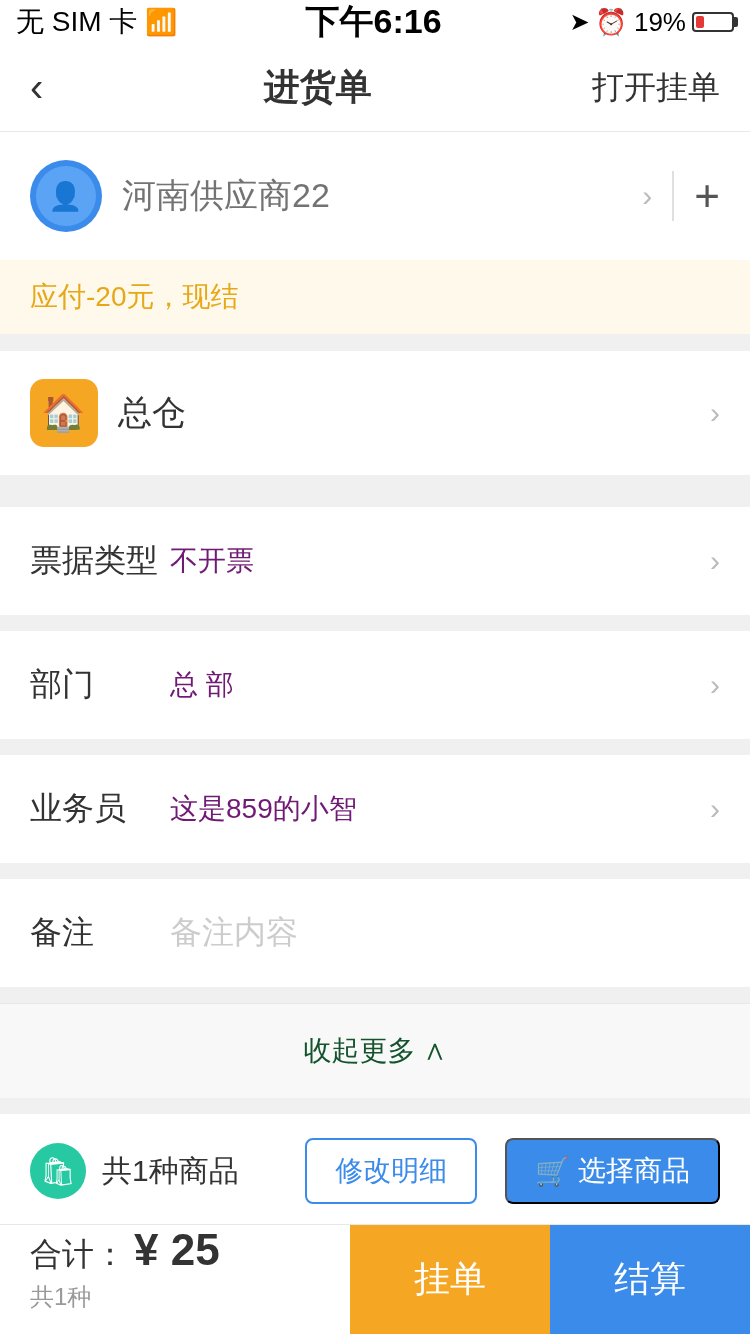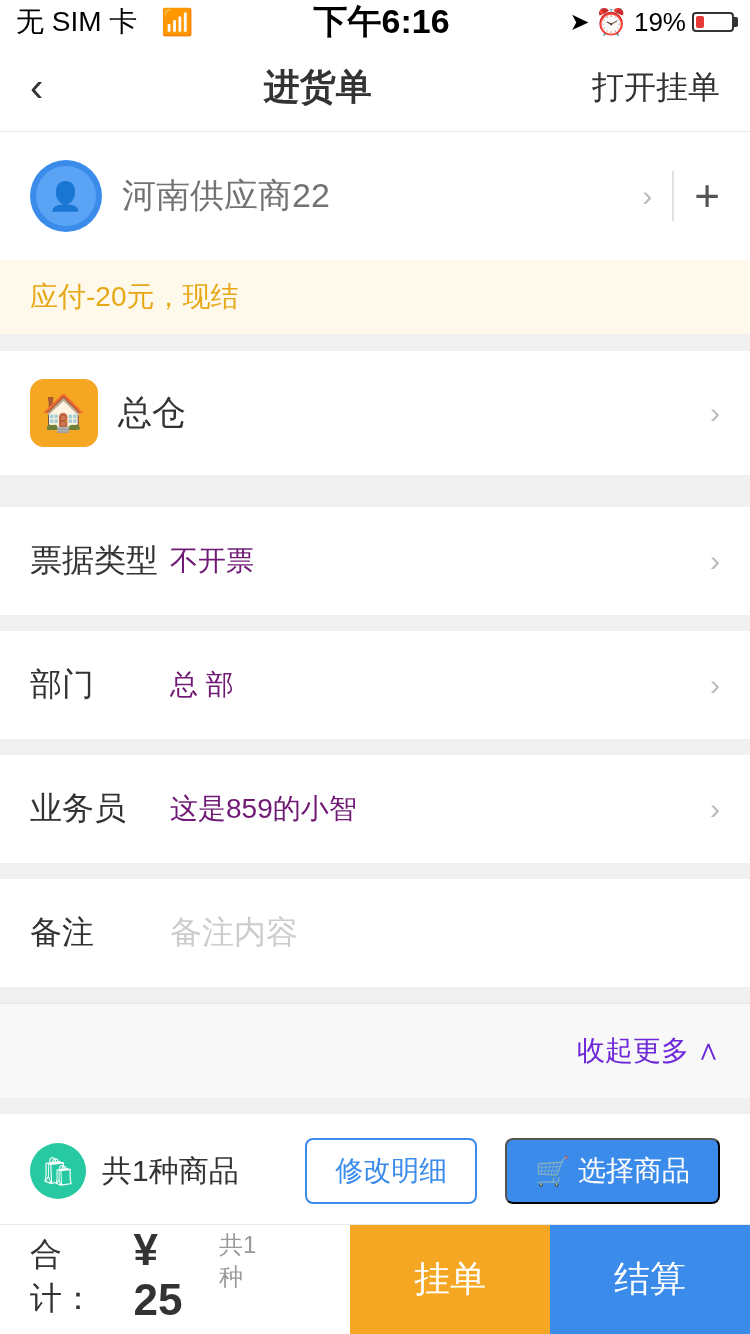--- a/index.html
+++ b/index.html
@@ -17,21 +17,21 @@
     .status-bar {
       background: #fff;
       height: 44px;
       display: flex;
       align-items: center;
       justify-content: space-between;
       padding: 0 16px;
       font-size: 28px;
       font-weight: 500;
     }
-    .status-bar-left { display: flex; align-items: center; gap: 24px; }
+    .status-bar-left { display: flex; align-items: center; gap: 8px; }
     .status-bar-center { font-size: 34px; font-weight: 600; }
     .status-bar-right { display: flex; align-items: center; gap: 6px; font-size: 26px; }
     .battery-icon {
       width: 42px; height: 20px; border: 2px solid #333; border-radius: 4px; position: relative; display: inline-block;
     }
     .battery-icon::after {
       content: '';
       position: absolute; right: -6px; top: 50%; transform: translateY(-50%);
       width: 4px; height: 10px; background: #333; border-radius: 0 2px 2px 0;
     }
@@ -121,23 +121,23 @@
       border-top: 16px solid #f0f0f0;
     }
     .form-label { font-size: 32px; color: #333; width: 140px; flex-shrink: 0; }
     .form-value { flex: 1; font-size: 28px; color: #701a75; }
     .form-placeholder { flex: 1; font-size: 32px; color: #ccc; }
 
     
     .collapse-bar {
       background: #f8f8f8;
       padding: 28px 30px;
-      text-align: right;
+      text-align: center;
       font-size: 28px;
-      color: #6d28d9;
+      color: #14532d;
       border-top: 1px solid #e8e8e8;
     }
 
     
     .product-header {
       background: #fff;
       display: flex;
       align-items: center;
       padding: 24px 30px;
       margin-top: 16px;
@@ -180,21 +180,21 @@
     
     .bottom-bar {
       position: fixed;
       bottom: 0; left: 0; width: 750px;
       height: 110px;
       display: flex;
       background: #fff;
       border-top: 1px solid #e8e8e8;
     }
     .bottom-total {
-      flex: 1; display: flex; flex-direction: row; justify-content: flex-start; padding: 0 30px;
+      flex: 1; display: flex; flex-direction: column; justify-content: flex-start; padding: 0 30px;
     }
     .bottom-total-main { font-size: 32px; color: #333; display: flex; align-items: baseline; gap: 8px; }
     .bottom-total-amount { font-size: 44px; font-weight: 600; color: #333; }
     .bottom-total-sub { font-size: 24px; color: #999; margin-top: 4px; }
     .btn-suspend {
       width: 200px; background: #f5a623; color: #fff;
       font-size: 36px; display: flex; align-items: center; justify-content: center;
       cursor: pointer;
       margin-left: 40px;
     }

